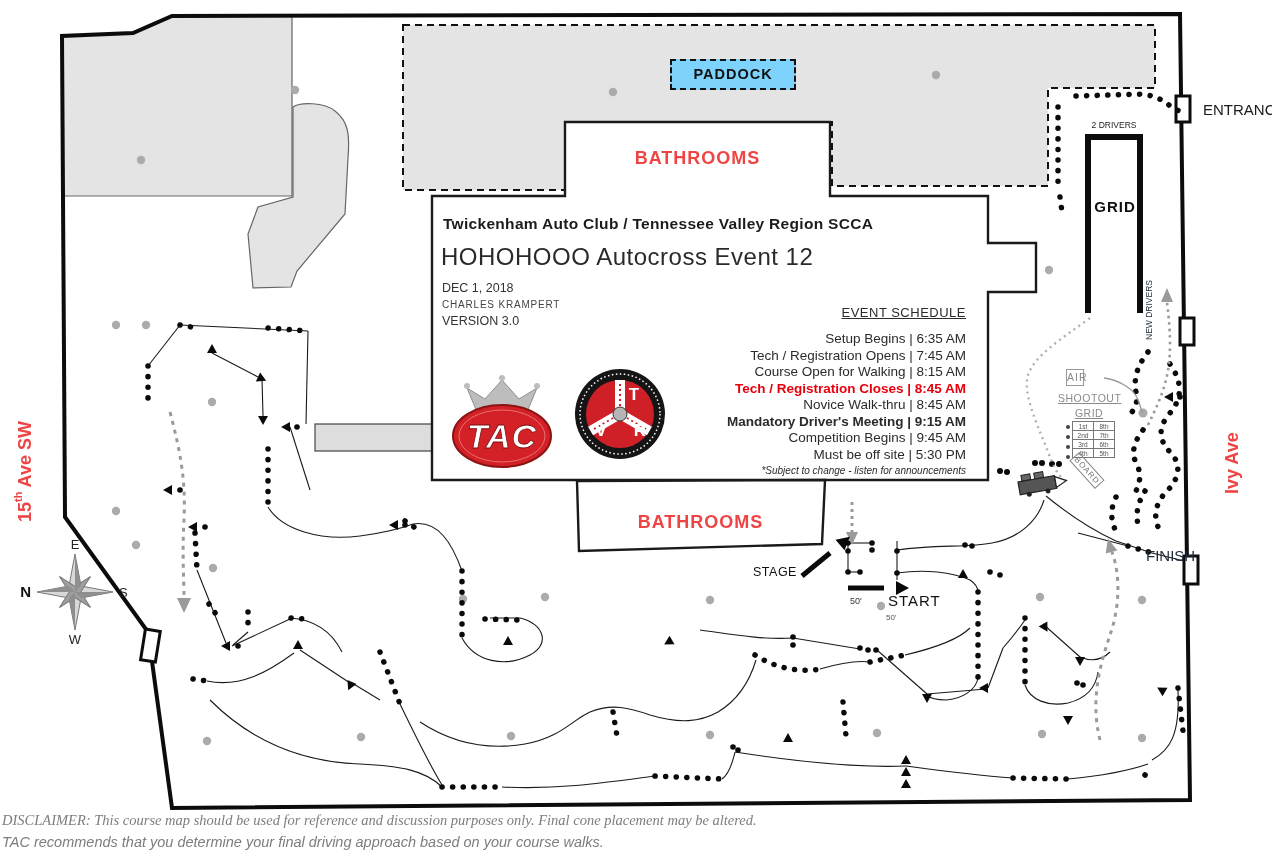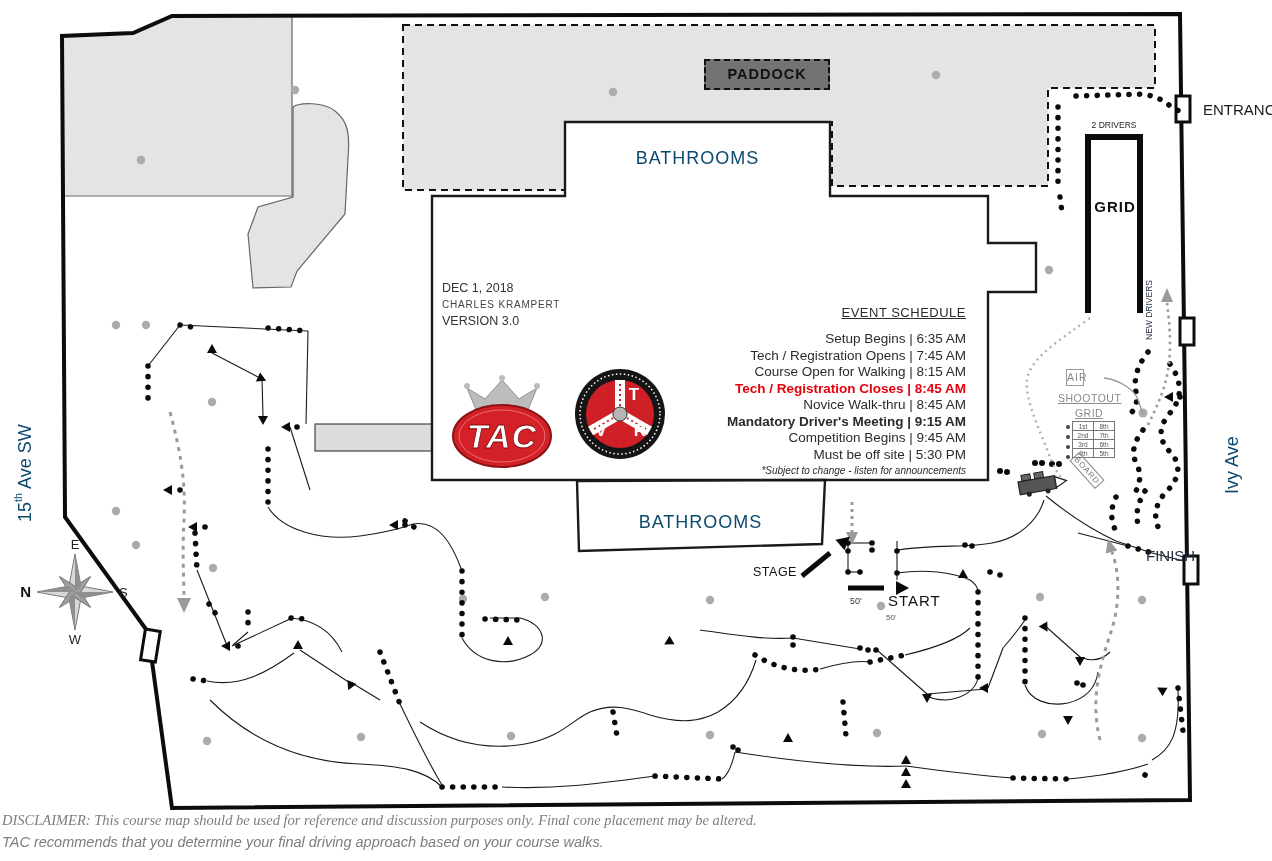--- a/index.html
+++ b/index.html
@@ -1,40 +1,40 @@
 <!DOCTYPE html>
 <html><head>
 <meta charset="utf-8">
 <style>
   * { margin:0; padding:0; box-sizing:border-box; }
   body { background:#fff; font-family:"Liberation Sans", sans-serif; }
   #page { position:relative; width:1272px; height:861px; background:#fff; overflow:hidden; }
   #mapsvg { position:absolute; left:0; top:0; }
   .lbl { position:absolute; color:#111; white-space:nowrap; }
-  .gray { color:#0c4a6e; }
+  .gray { color:#ef4444;font-weight:bold; }
   .vtext { writing-mode:vertical-rl; transform:rotate(180deg); }
   sup { font-size:60%; vertical-align:super; }
 
   
   .club-line { left:443px; top:215px; font-size:15.5px; font-weight:bold; letter-spacing:.3px; color:#1c1c1c; }
   .event-title { left:441px; top:243px; font-size:24px; color:#2a2a2a; letter-spacing:.5px; }
   .event-date { left:442px; top:281px; font-size:12.5px; color:#333; }
   .event-author { left:442px; top:299px; font-size:10px; letter-spacing:.8px; color:#444; }
   .event-version { left:442px; top:314px; font-size:12.5px; color:#333; }
 
   
   .sched { position:absolute; right:306px; top:305px; width:340px; text-align:right; color:#2b2b2b; }
   .sched-head { font-size:13px; letter-spacing:.5px; text-decoration:underline; margin-bottom:11px; }
   .sched-row { font-size:13.5px; line-height:16.5px; }
   .sched-row.red { color:#e8000d; font-weight:bold; }
   .sched-row.bold { font-weight:bold; }
   .sched-foot { font-size:10px; font-style:italic; margin-top:2px; }
 
   
-  .paddock-box { left:704px; top:59px; width:126px; height:31px; border:2.5px dashed #111; background:#737373;
+  .paddock-box { left:670px; top:59px; width:126px; height:31px; border:2.5px dashed #111; background:#7dd3fc;
                  text-align:center; line-height:26px; font-weight:bold; font-size:14.5px; letter-spacing:1px; }
   .bath-top { left:565px; top:148px; width:265px; text-align:center; font-size:18px; letter-spacing:1px; }
   .bath-bottom { left:558px; top:512px; width:285px; text-align:center; font-size:18px; letter-spacing:1px; }
   .entrance { left:1203px; top:101px; font-size:15px; color:#1a1a1a; }
   .two-drivers { left:1083px; top:120px; width:62px; text-align:center; font-size:8.5px; color:#222; }
   .grid-lbl { left:1088px; top:198px; width:54px; text-align:center; font-size:15px; font-weight:bold; letter-spacing:1px; }
   .new-drivers { left:1144px; top:230px; height:110px; font-size:8.5px; color:#1d2a3a; }
   .street-left { left:12px; top:352px; height:170px; font-size:18px; }
   .street-right { left:1222px; top:384px; height:110px; font-size:18px; }
 
@@ -346,20 +346,22 @@
             <line x1="0" y1="-30" x2="0" y2="-8" stroke="#cf2027" stroke-width="2" stroke-dasharray="2 3"></line>
           </g>
       <circle cx="0" cy="0" r="7" fill="#b5b5b5" stroke="#333" stroke-width="1"></circle>
     </g>
     <text x="60" y="32" text-anchor="middle" font-size="17" font-weight="bold" fill="#fff">T</text>
     <text x="27" y="68" text-anchor="middle" font-size="17" font-weight="bold" fill="#fff">V</text>
     <text x="66" y="68" text-anchor="middle" font-size="17" font-weight="bold" fill="#fff">R</text>
   </g>
 </svg>
 
+  <div class="lbl club-line">Twickenham Auto Club / Tennessee Valley Region SCCA</div>
+  <div class="lbl event-title">HOHOHOOO Autocross Event 12</div>
   <div class="lbl event-date">DEC 1, 2018</div>
   <div class="lbl event-author">CHARLES KRAMPERT</div>
   <div class="lbl event-version">VERSION 3.0</div>
 
   <div class="sched">
     <div class="sched-head">EVENT SCHEDULE</div>
     <div class="sched-row">Setup Begins | 6:35 AM</div>
     <div class="sched-row">Tech / Registration Opens | 7:45 AM</div>
     <div class="sched-row">Course Open for Walking | 8:15 AM</div>
     <div class="sched-row red">Tech / Registration Closes | 8:45 AM</div>

